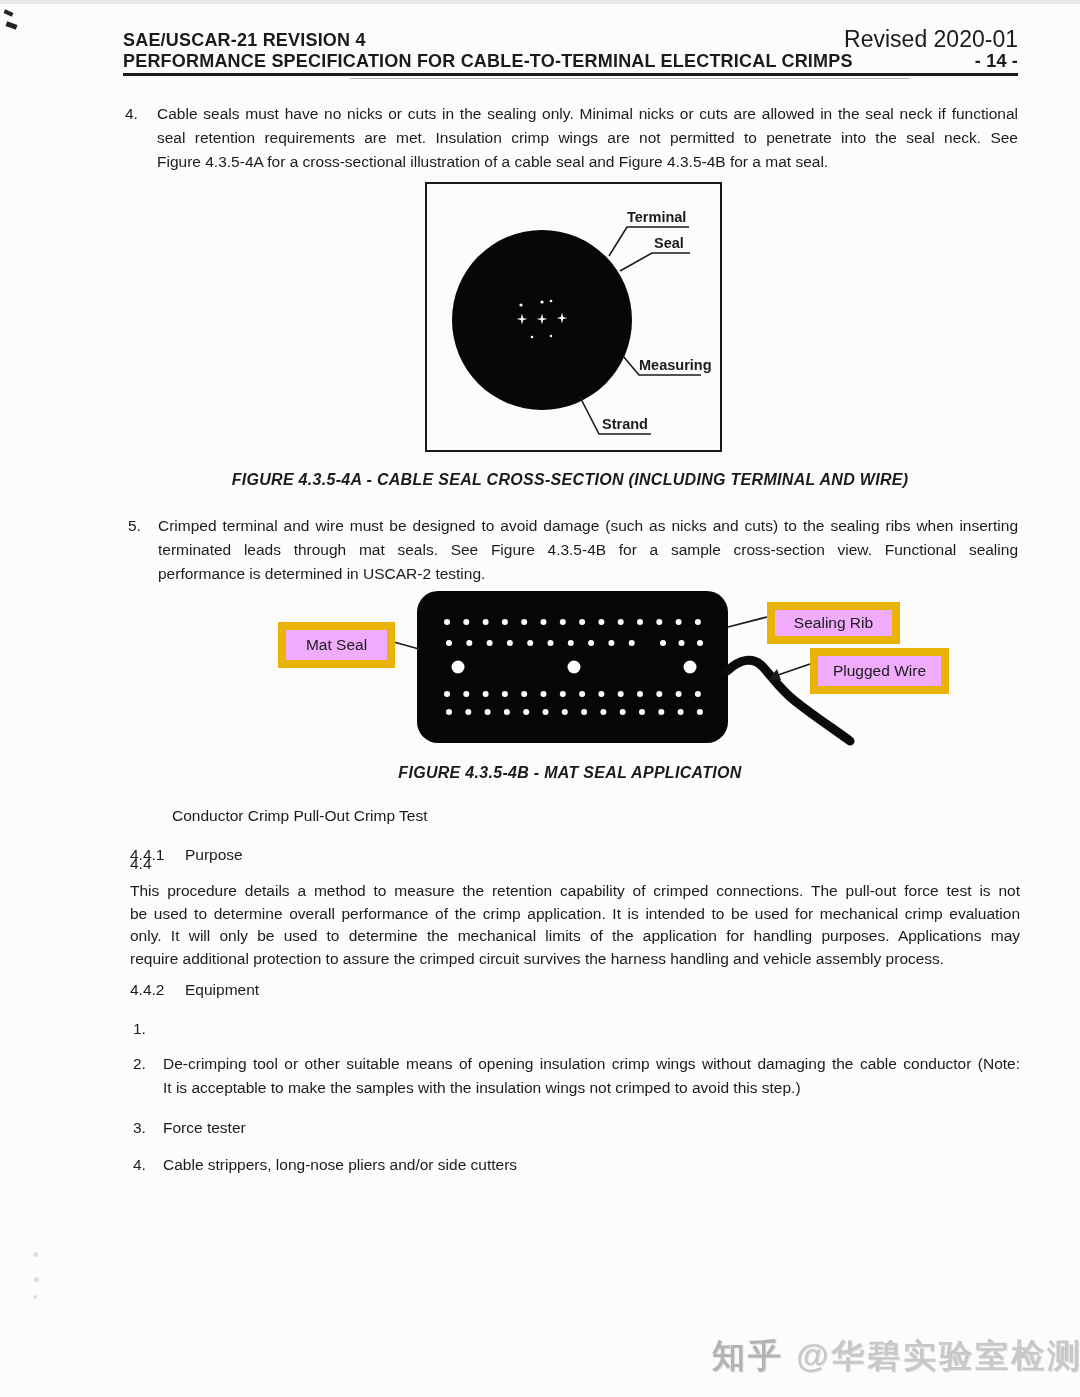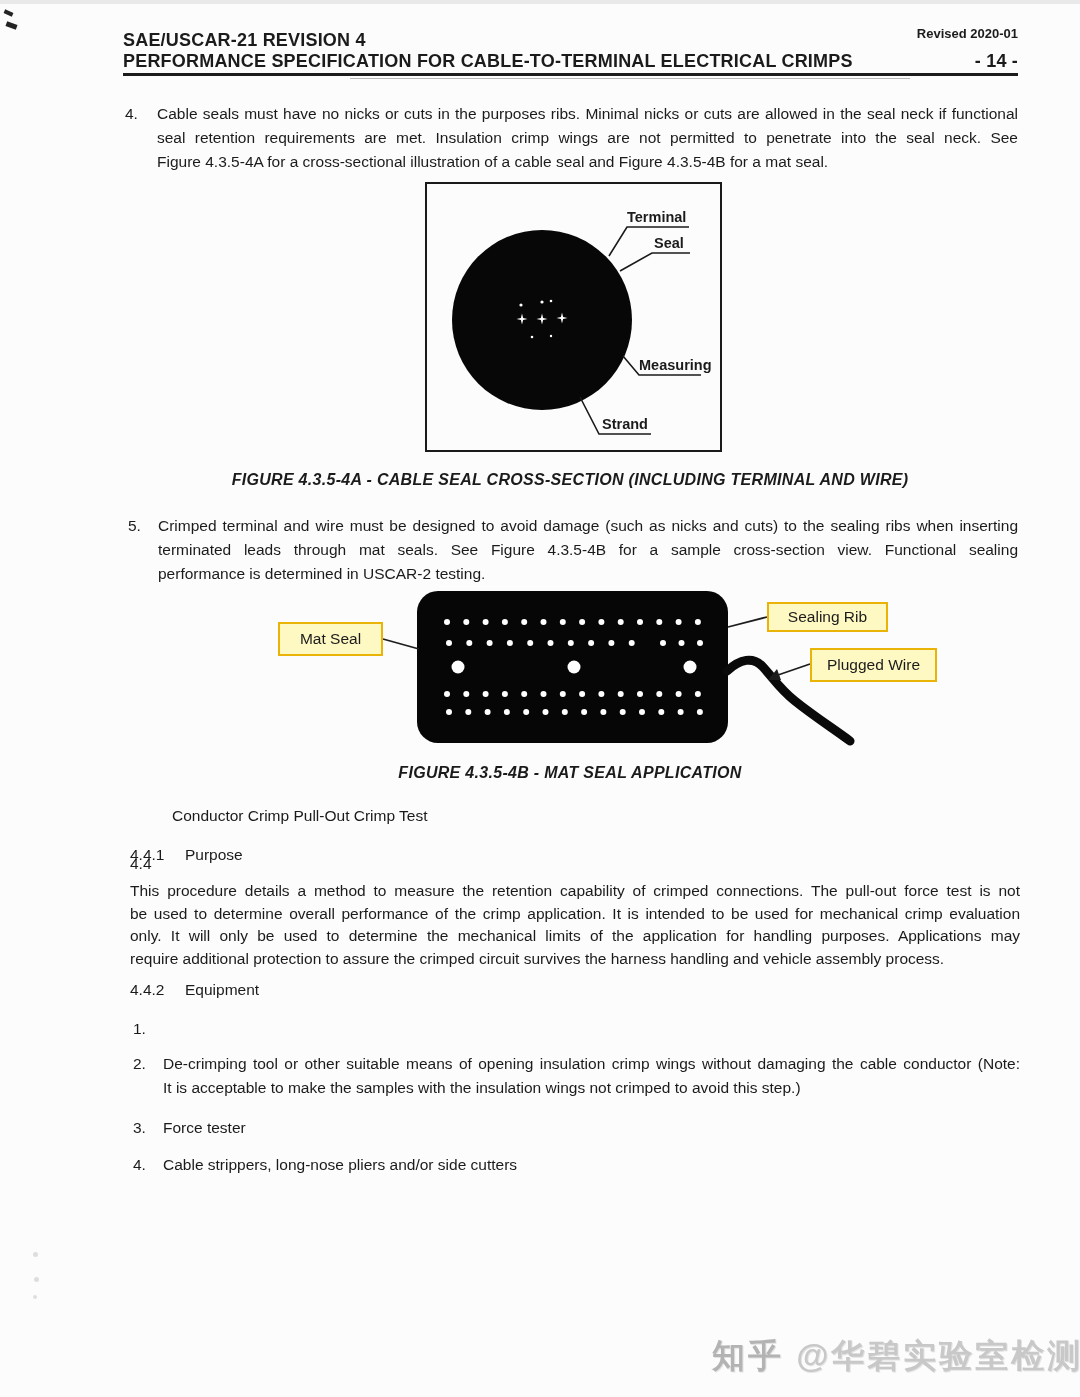--- a/index.html
+++ b/index.html
@@ -3,32 +3,32 @@
 <meta charset="utf-8">
 <style>
   html,body{margin:0;padding:0;background:#e9e9e9;}
   .page{
     position:relative;width:1080px;height:1397px;margin:4px auto;
     background:#fcfcfc;overflow:hidden;color:#1b1b1b;
     font-family:"Liberation Sans","DejaVu Sans",sans-serif;
   }
   .abs{position:absolute;}
   .hdr{font-size:18px;font-weight:bold;letter-spacing:.2px;white-space:nowrap;}
-  .hdr-r{font-size:13px;font-weight:700;white-space:nowrap;}
+  .hdr-r{font-size:23px;font-weight:400;white-space:nowrap;}
   .rule{background:#1c1c1c;height:2.5px;}
   .rule-echo{background:#9a9a9a;height:1px;opacity:.7;}
   .body-txt{font-size:15.5px;line-height:24px;}
   .num{font-size:15.5px;line-height:24px;white-space:nowrap;}
   .jline{text-align:justify;text-align-last:justify;}
   .lline{text-align:left;}
   .caption{font-size:16px;font-weight:bold;font-style:italic;letter-spacing:.3px;text-align:center;white-space:nowrap;}
   .fig-a-box{border:2px solid #1a1a1a;background:#fcfcfc;}
   .fig-label{font-size:14.5px;font-weight:bold;white-space:nowrap;}
   .boxed-label{
-    border:2px solid #eab308;background:#fef9c3;text-align:center;
+    border:8px solid #eab308;background:#f0abfc;text-align:center;
     font-size:15.5px;white-space:nowrap;
   }
   .sec-head{font-size:15.5px;white-space:nowrap;}
   .purpose .jline,.purpose .lline{line-height:22.5px;}
   .purpose{font-size:15.5px;}
   .speck{background:#dedede;border-radius:50%;}
   .corner-mark{background:#242424;}
   .watermark{
     font-size:33px;font-weight:bold;color:#c8c8c8;letter-spacing:3px;
     white-space:nowrap;text-shadow:1px 1px 0 #e3e3e3;
@@ -46,21 +46,21 @@
 
   <div class="abs hdr" style="left:123px;top:26px;">SAE/USCAR-21 REVISION 4</div>
   <div class="abs hdr-r" style="right:62px;top:22px;">Revised 2020-01</div>
   <div class="abs hdr" style="left:123px;top:47px;">PERFORMANCE SPECIFICATION FOR CABLE-TO-TERMINAL ELECTRICAL CRIMPS</div>
   <div class="abs hdr" style="right:62px;top:47px;">- 14 -</div>
   <div class="abs rule" style="left:123px;top:69px;width:895px;"></div>
   <div class="abs rule-echo" style="left:350px;top:74px;width:560px;"></div>
 
   <div class="abs num" style="left:125px;top:98px;">4.</div>
   <div class="abs body-txt" style="left:157px;top:98px;width:861px;">
-      <div class="jline">Cable seals must have no nicks or cuts in the purposes ribs. Minimal nicks or cuts are allowed in the seal neck if functional</div>
+      <div class="jline">Cable seals must have no nicks or cuts in the sealing only. Minimal nicks or cuts are allowed in the seal neck if functional</div>
       <div class="jline">seal retention requirements are met. Insulation crimp wings are not permitted to penetrate into the seal neck. See</div>
       <div class="lline">Figure 4.3.5-4A for a cross-sectional illustration of a cable seal and Figure 4.3.5-4B for a mat seal.</div>
     </div>
 
   <div class="abs fig-a-box" style="left:425px;top:178px;width:293px;height:266px;">
     <svg class="abs" id="fig-a-svg" style="left:0;top:0;" width="293" height="266" viewBox="0 0 293 266">
       <circle cx="115" cy="136" r="90" fill="#070707"></circle>
       <g id="seal-stars" fill="#ffffff">
           <polygon points="95.0,129.5 96.1,133.9 100.5,135.0 96.1,136.1 95.0,140.5 93.9,136.1 89.5,135.0 93.9,133.9"></polygon>
           <polygon points="115.0,129.5 116.1,133.9 120.5,135.0 116.1,136.1 115.0,140.5 113.9,136.1 109.5,135.0 113.9,133.9"></polygon>

